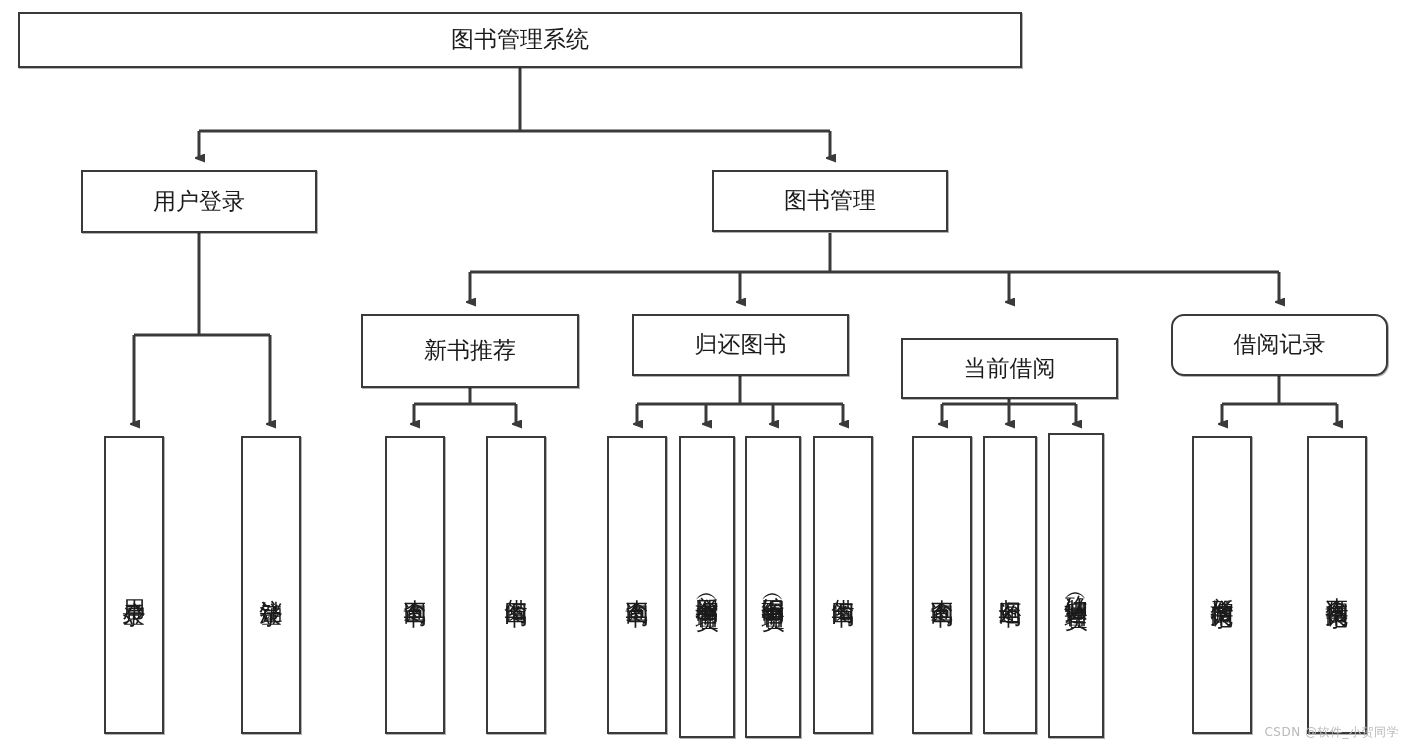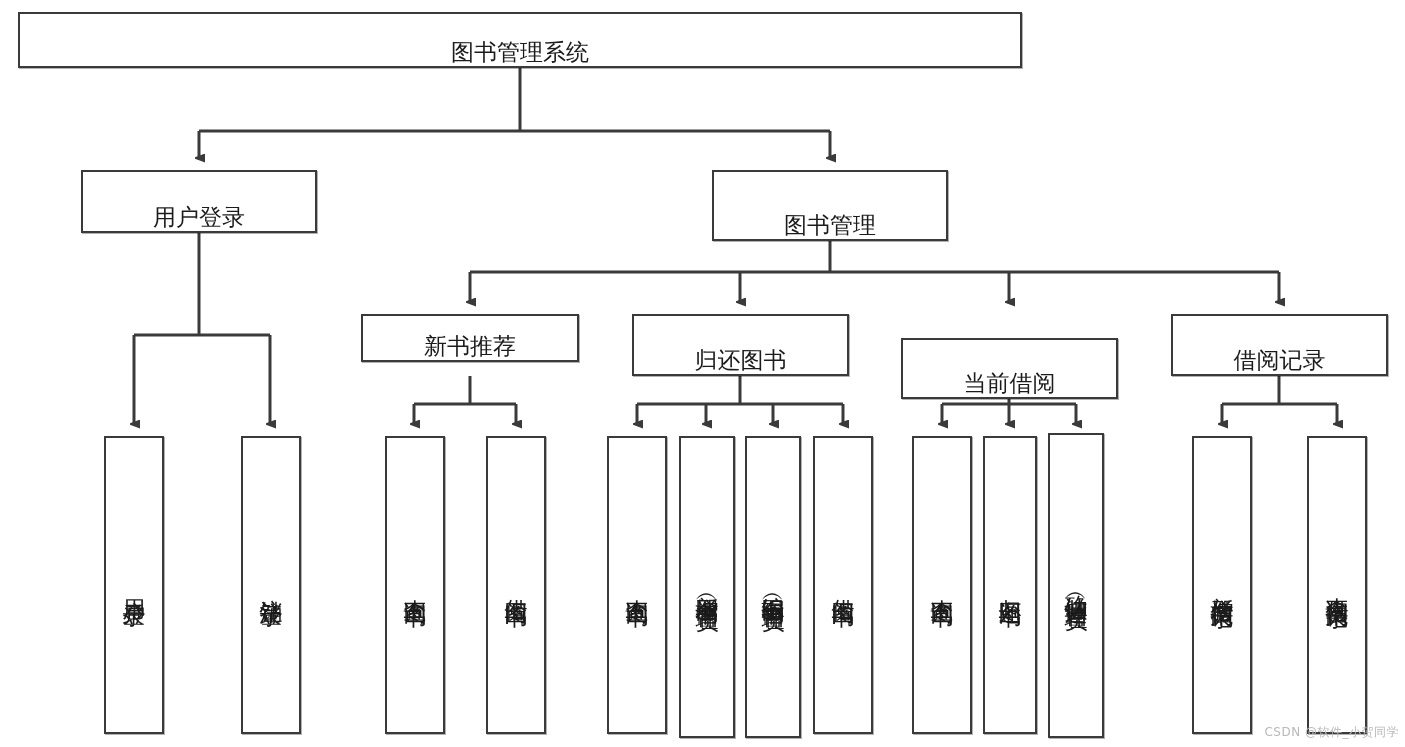--- a/index.html
+++ b/index.html
@@ -24,21 +24,21 @@
     width: 1405px;
     height: 747px;
     pointer-events: none;
   }
   .node {
     position: absolute;
     box-sizing: border-box;
     background: #ffffff;
     border: 2px solid #3a3a3a;
     display: flex;
-    align-items: flex-end;
+    align-items: center;
     justify-content: center;
     box-shadow: 1px 1px 0 rgba(0,0,0,0.30);
   }
   .node .label {
     color: #1b1b1b;
     line-height: 1.18;
     text-align: center;
     white-space: nowrap;
   }
   .node.h .label {
@@ -123,34 +123,34 @@
     </g>
   </svg>
 
   <div class="node root h" style="left:18px; top:12px; width:1004px; height:56px;">
     <span class="label">图书管理系统</span>
   </div>
 
   <div class="node h" style="left:81px; top:170px; width:236px; height:63px;">
     <span class="label">用户登录</span>
   </div>
-  <div class="node h" style="left:712px; top:170px; width:236px; height:71px;">
+  <div class="node h" style="left:712px; top:170px; width:236px; height:62px;">
     <span class="label">图书管理</span>
   </div>
 
-  <div class="node h" style="left:361px; top:314px; width:218px; height:48px;">
+  <div class="node h" style="left:361px; top:314px; width:218px; height:74px;">
     <span class="label">新书推荐</span>
   </div>
   <div class="node h" style="left:632px; top:314px; width:217px; height:62px;">
     <span class="label">归还图书</span>
   </div>
   <div class="node h" style="left:901px; top:314px; width:217px; height:61px;margin-top:24px;">
     <span class="label">当前借阅</span>
   </div>
-  <div class="node h" style="left:1171px; top:314px; width:217px; height:62px;">
+  <div class="node h" style="left:1171px; top:314px; width:217px; height:62px;border-radius:13px;">
     <span class="label">借阅记录</span>
   </div>
 
   <div class="node v" style="left:104px; top:436px; width:60px; height:298px;">
     <span class="label">用户登录</span>
   </div>
   <div class="node v" style="left:241px; top:436px; width:60px; height:298px;">
     <span class="label">注销登录</span>
   </div>
 

